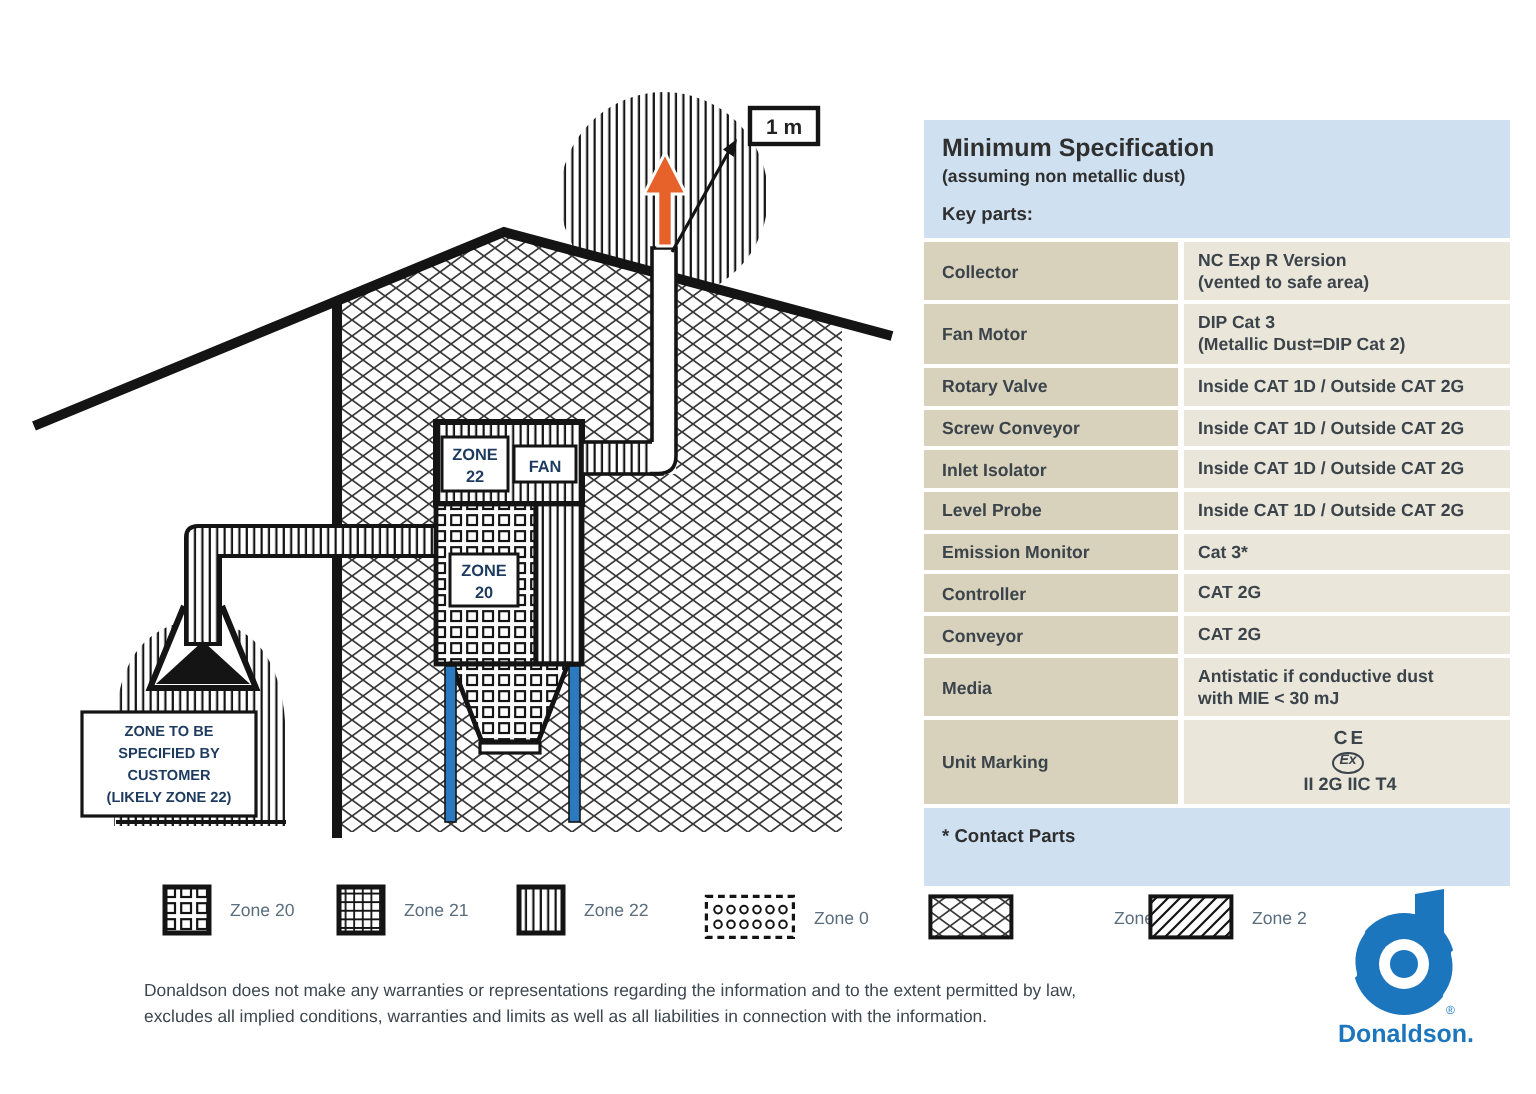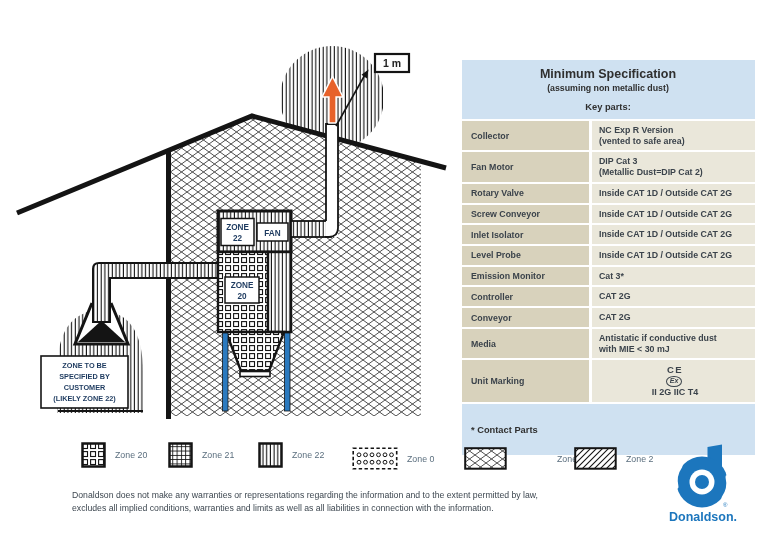--- a/index.html
+++ b/index.html
@@ -2,32 +2,32 @@
 <html><head>
 <meta charset="utf-8">
 <style>
   html,body{margin:0;padding:0;background:#fff;}
   .page{position:relative;width:768px;height:547px;background:#fff;overflow:hidden;
         font-family:"Liberation Sans",sans-serif;}
   svg text{font-family:"Liberation Sans",sans-serif;}
 
   
   .spec{position:absolute;left:462px;top:60px;width:293px;color:#3b434b;}
-  .spec-head{background:#cfe1f1;padding:7px 10px 7px 9px;text-align:center;}
+  .spec-head{background:#cfe1f1;padding:7px 10px 7px 9px;}
   .spec-title{font-size:12.5px;font-weight:bold;color:#2f2f2f;}
   .spec-sub{font-size:8.8px;font-weight:bold;color:#2f2f2f;margin-top:2px;}
   .spec-keyparts{font-size:9.3px;font-weight:bold;color:#2f2f2f;margin-top:9px;}
   .spec-rows{margin-top:2px;}
   .srow{display:flex;margin-bottom:2px;}
   .srow .lbl{width:116px;flex:0 0 116px;background:#d8d2bc;padding:4px 2px 4px 9px;
              font-size:8.8px;font-weight:bold;display:flex;align-items:center;}
   .srow .val{flex:1;background:#eae7da;padding:4px 4px 4px 7px;margin-left:3px;
              font-size:8.8px;font-weight:bold;line-height:1.22;display:flex;
              flex-direction:column;justify-content:center;}
-  .spec-foot{background:#cfe1f1;padding:21px 10px 20px 9px;font-size:9.3px;font-weight:bold;
+  .spec-foot{background:#cfe1f1;padding:9px 10px 20px 9px;font-size:9.3px;font-weight:bold;
              color:#2f2f2f;}
   .ce{font-weight:bold;font-size:9.5px;letter-spacing:1.5px;}
   .exb{display:inline-block;border:1px solid #3b434b;border-radius:50%;padding:0 2.5px 0.5px;
        font-size:7px;font-weight:bold;font-style:italic;margin:0 4px 0 2px;}
   .umcode{font-weight:bold;font-size:9px;}
   .um-line{display:flex;align-items:center;flex-direction:column;}
 
   
   .legend{position:absolute;left:0;top:0;width:768px;height:547px;pointer-events:none;}
   .litem{position:absolute;display:flex;align-items:center;}

